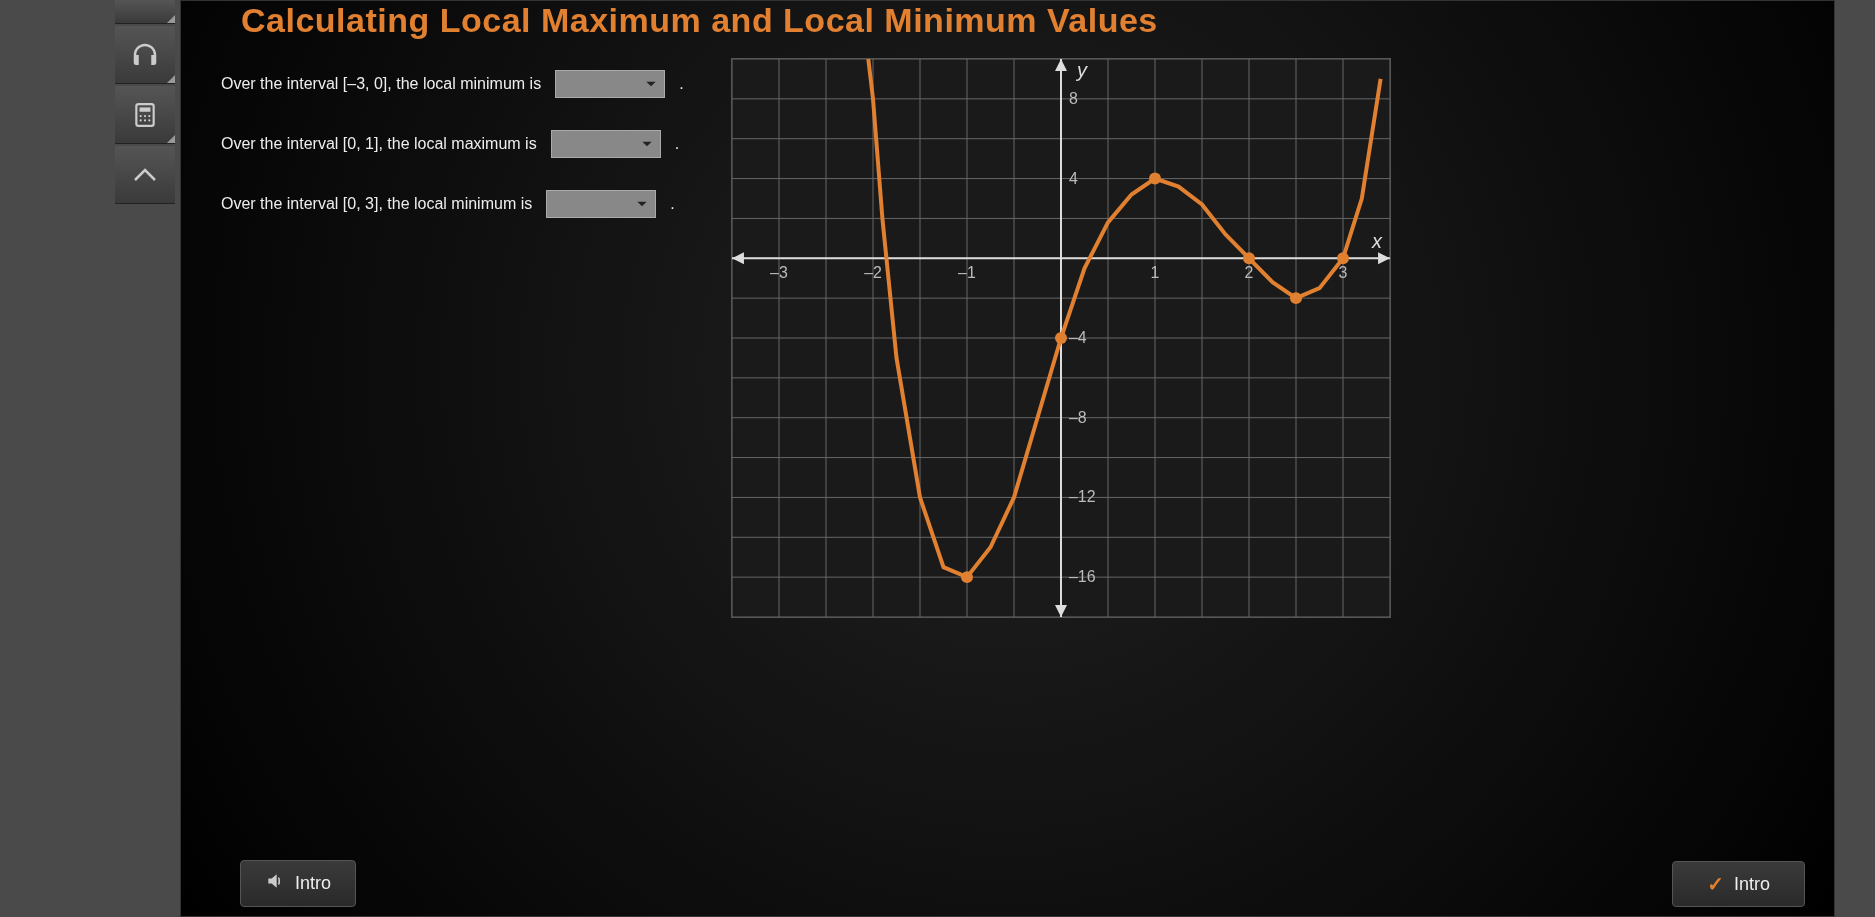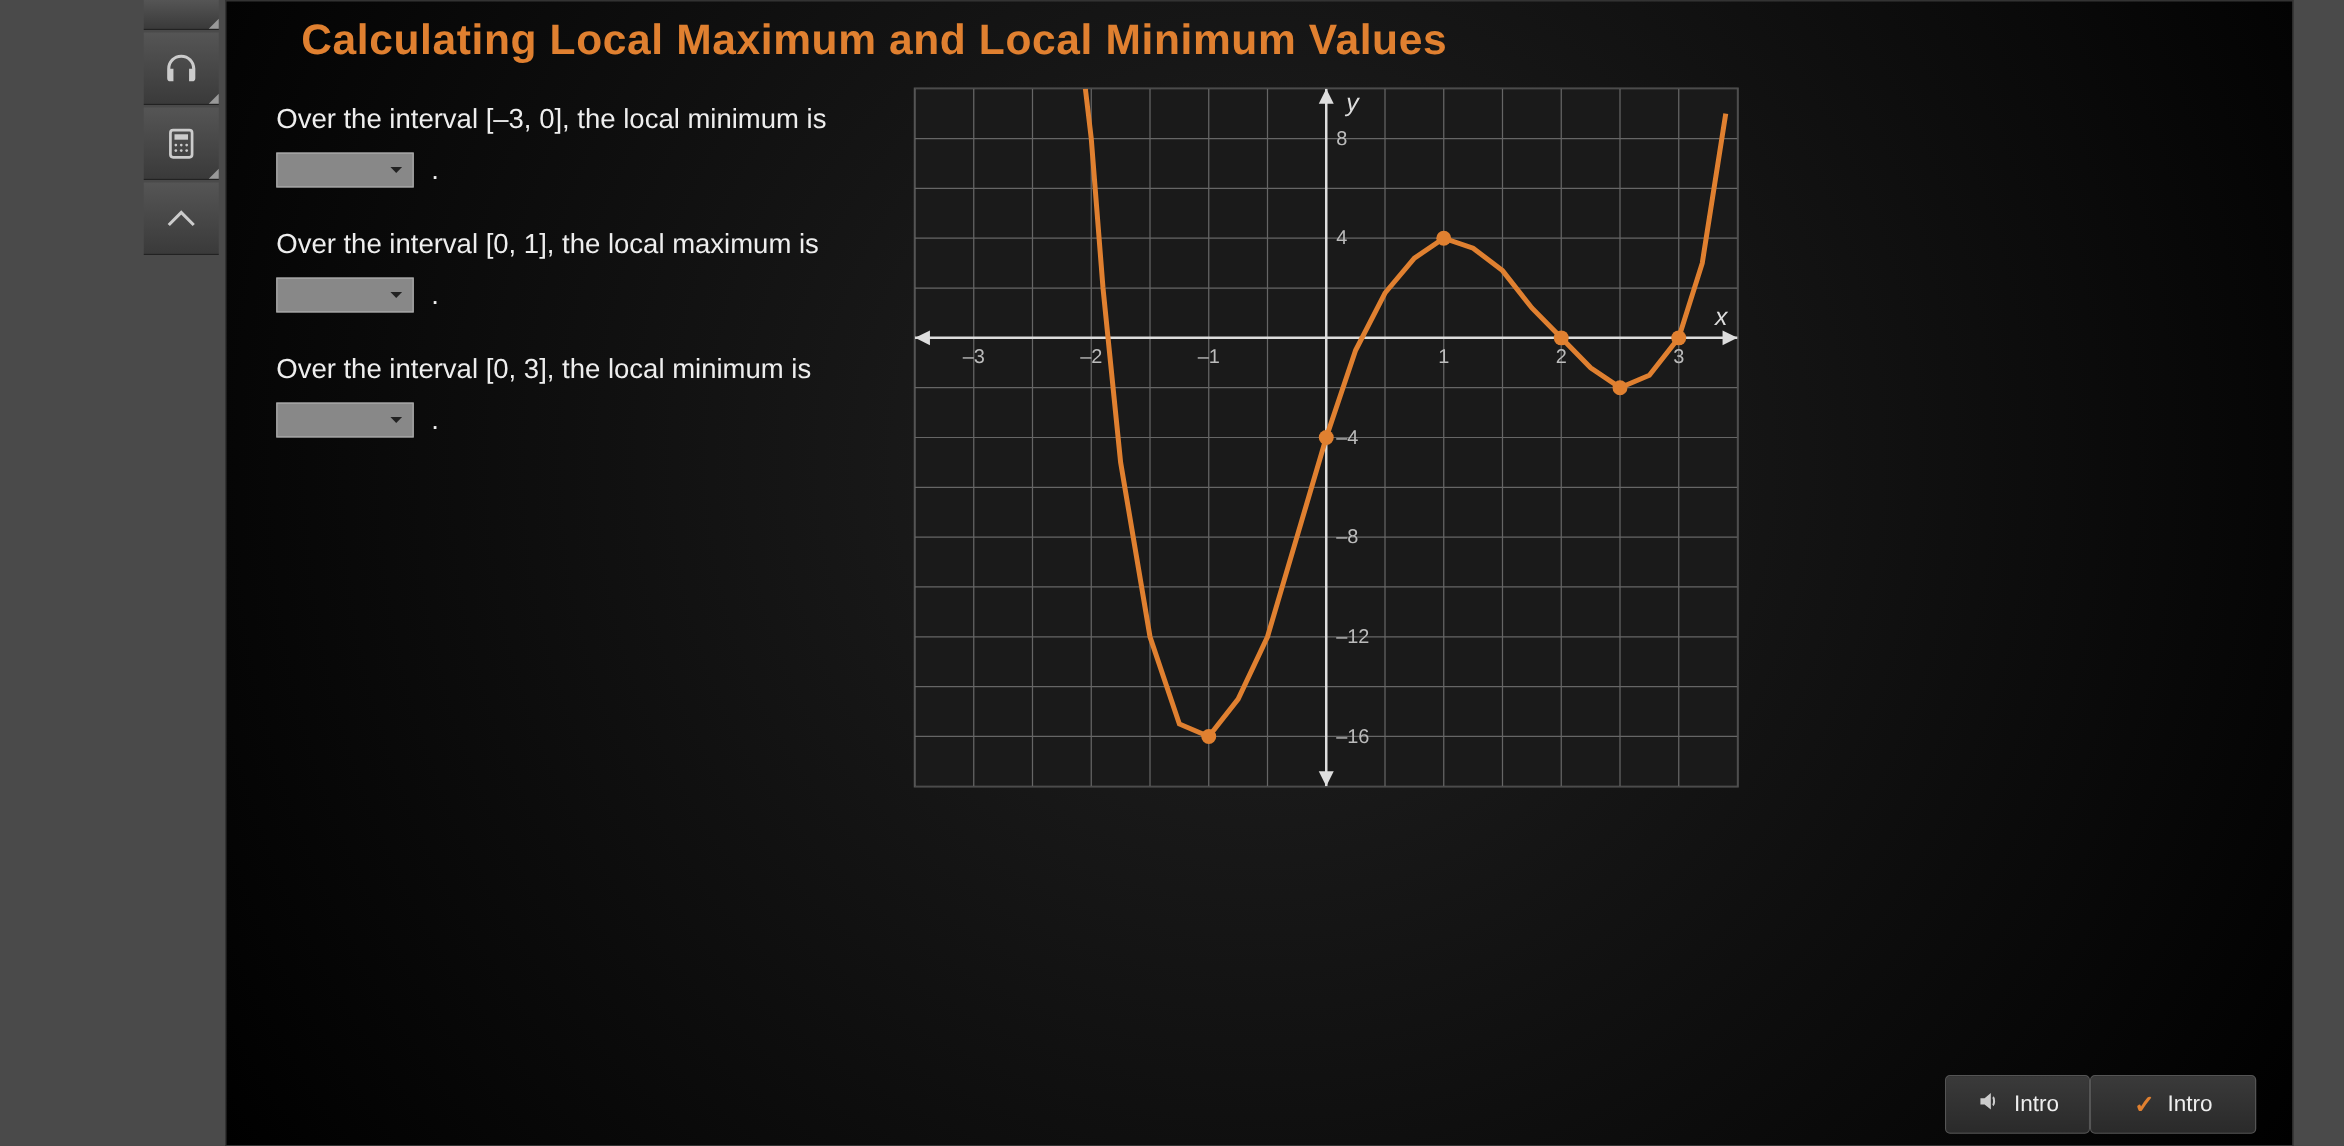--- a/index.html
+++ b/index.html
@@ -47,41 +47,41 @@
     top: 0;
     right: 40px;
     bottom: 0;
     background: radial-gradient(circle at center 40%, #222 0%, #111 50%, #000 100%);
     border: 1px solid #333;
   }
   .title {
     color: #e08030;
     font-size: 34px;
     font-weight: bold;
-    padding: 12px 30px 18px 60px;
+    padding: 0 30px 18px 60px;
     letter-spacing: 0.5px;
   }
   .body-area {
     display: flex;
     padding: 0 30px 0 40px;
     gap: 20px;
   }
   .question {
     flex: 0 0 490px;
     padding-top: 12px;
   }
   .q-text {
     color: #eee;
     font-size: 22px;
     line-height: 1.35;
     margin-bottom: 12px;
   }
   .q-line {
     color: #eee;
-    font-size: 22px;
+    font-size: 16px;
     margin-bottom: 32px;
     display: flex;
     align-items: center;
     flex-wrap: wrap;
     gap: 14px;
   }
   .dropdown {
     display: inline-flex;
     align-items: center;
     background: #888;
@@ -107,21 +107,21 @@
     border: 1px solid #555;
   }
   .footer {
     position: absolute;
     left: 180px;
     right: 40px;
     bottom: 0;
     height: 80px;
     display: flex;
     align-items: flex-end;
-    justify-content: flex-end;
+    justify-content: space-between;
     padding: 0 30px 10px 60px;
   }
   .intro-btn, .done-btn {
     background: linear-gradient(to bottom, #3a3a3a, #2a2a2a);
     border: 1px solid #555;
     color: #eee;
     font-size: 18px;
     padding: 10px 24px;
     border-radius: 4px;
     cursor: pointer;

